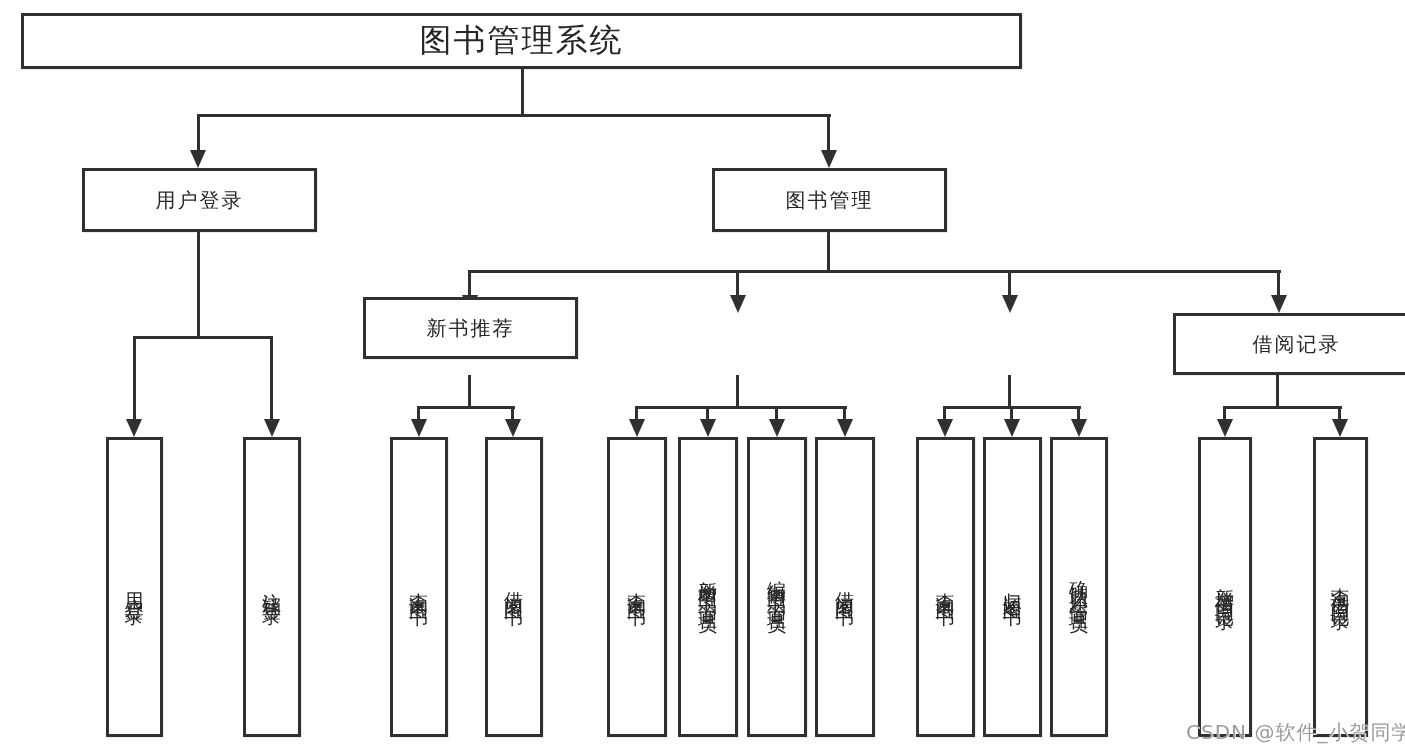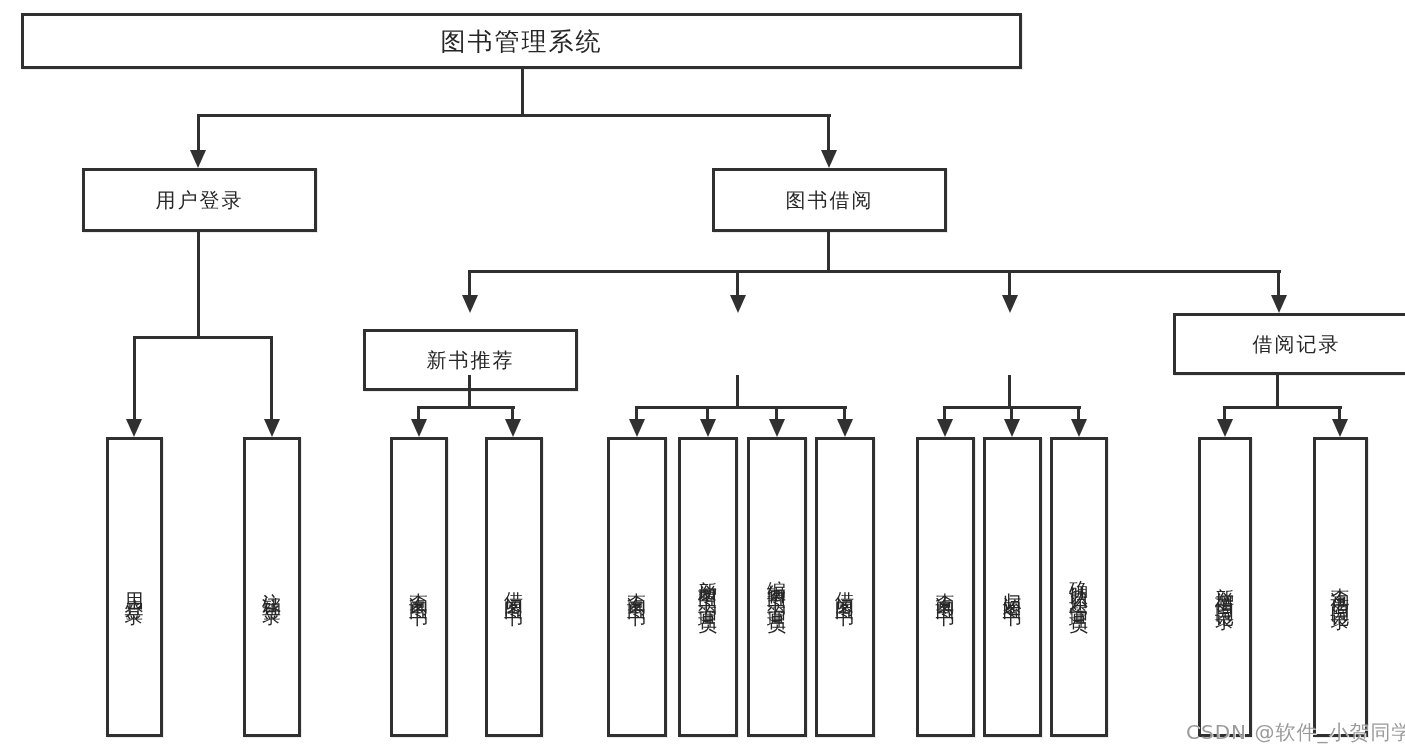--- a/index.html
+++ b/index.html
@@ -15,21 +15,21 @@
     position:absolute;
     box-sizing:border-box;
     border:3px solid #303030;
     background:#ffffff;
     display:flex;align-items:center;justify-content:center;
     font-size:20px;
     letter-spacing:2px;
     color:#262626;
     box-shadow:1px 1px 0 rgba(0,0,0,0.08);
   }
-  .box.root{font-size:25px;}
+  .box.root{font-size:32px;}
   .vbox{
     position:absolute;
     box-sizing:border-box;
     border:3px solid #303030;
     background:#ffffff;
     display:flex;align-items:center;justify-content:center;
     box-shadow:1px 1px 0 rgba(0,0,0,0.08);
   }
   .vbox span{
     writing-mode:vertical-rl;
@@ -71,42 +71,42 @@
   <div class="hline" style="left:197px;top:114px;width:634px;height:3px;"></div>
   <div class="stem" style="left:197px;top:114px;width:3px;height:36px;"></div>
   <div class="head" style="left:190px;top:150px;"></div>
   <div class="stem" style="left:827px;top:114px;width:3px;height:36px;"></div>
   <div class="head" style="left:821px;top:150px;"></div>
 
   <div class="box" style="left:82px;top:168px;width:235px;height:64px;">
     <span>用户登录</span>
   </div>
   <div class="box" style="left:712px;top:168px;width:235px;height:64px;">
-    <span>图书借阅</span>
+    <span>图书管理</span>
   </div>
 
   <div class="vline" style="left:197px;top:232px;width:3px;height:107px;"></div>
   <div class="hline" style="left:133px;top:336px;width:140px;height:3px;"></div>
   <div class="stem" style="left:133px;top:336px;width:3px;height:83px;"></div>
   <div class="head" style="left:126px;top:419px;"></div>
   <div class="stem" style="left:270px;top:336px;width:3px;height:83px;"></div>
   <div class="head" style="left:264px;top:419px;"></div>
 
   <div class="vline" style="left:827px;top:232px;width:3px;height:41px;"></div>
   <div class="hline" style="left:468px;top:270px;width:813px;height:3px;"></div>
   <div class="stem" style="left:468px;top:270px;width:3px;height:25px;"></div>
   <div class="head" style="left:462px;top:295px;"></div>
   <div class="stem" style="left:736px;top:270px;width:3px;height:25px;"></div>
   <div class="head" style="left:730px;top:295px;"></div>
   <div class="stem" style="left:1008px;top:270px;width:3px;height:25px;"></div>
   <div class="head" style="left:1002px;top:295px;"></div>
   <div class="stem" style="left:1277px;top:270px;width:3px;height:25px;"></div>
   <div class="head" style="left:1271px;top:295px;"></div>
 
-  <div class="box" style="left:363px;top:329px;width:215px;height:62px;">
+  <div class="box" style="left:363px;top:297px;width:215px;height:62px;">
     <span>新书推荐</span>
   </div>
   <div class="box" style="left:1173px;top:313px;width:247px;height:62px;align-items:center;">
     <span>借阅记录</span>
   </div>
 
   <div class="vline" style="left:468px;top:375px;width:3px;height:34px;"></div>
   <div class="hline" style="left:417px;top:406px;width:98px;height:3px;"></div>
   <div class="stem" style="left:417px;top:406px;width:3px;height:13px;"></div>
   <div class="head" style="left:411px;top:419px;"></div>

